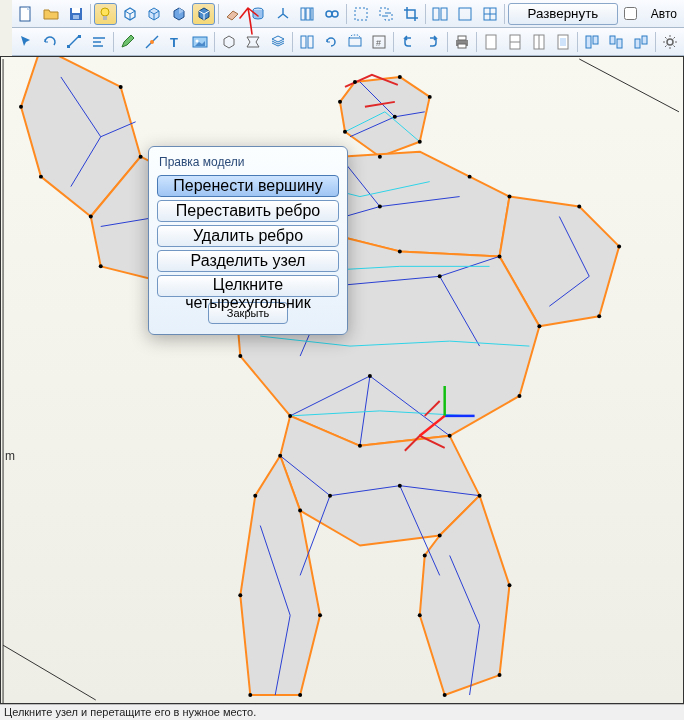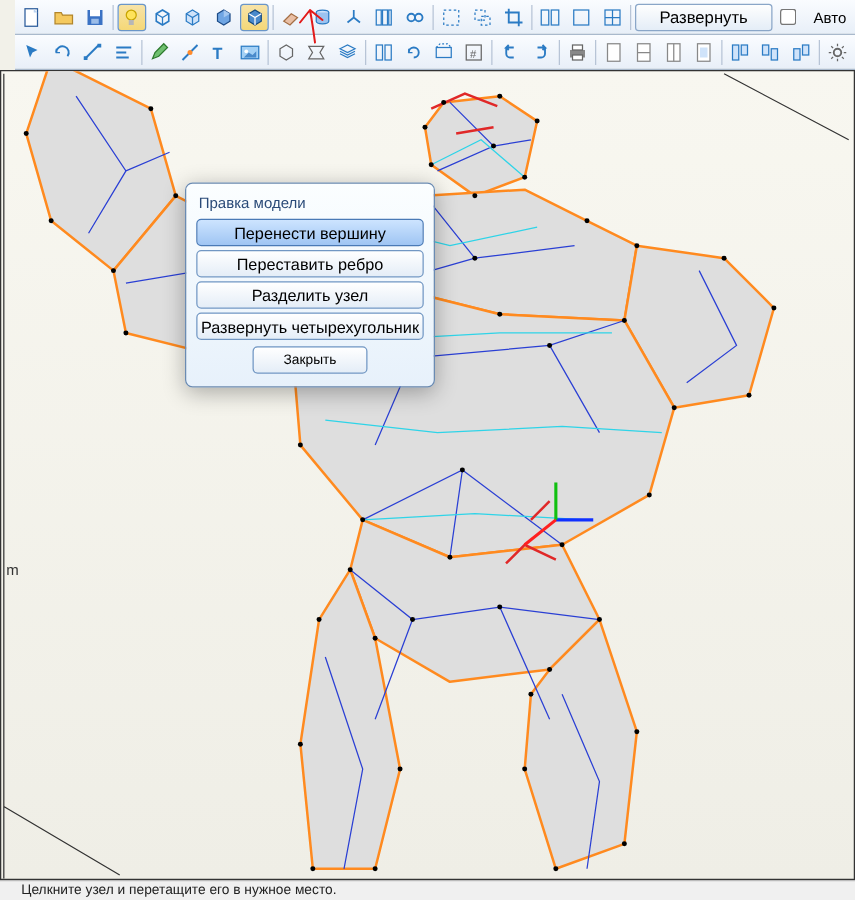--- a/index.html
+++ b/index.html
@@ -65,35 +65,35 @@
   .dialog-title {
     font-size: 12px; color: #2a4a78; padding: 2px 2px 6px;
   }
   .dlg-btn {
     display: block; width: 100%;
     height: 22px;
     border: 1px solid #7297c3;
     border-radius: 4px;
     background: linear-gradient(#ffffff,#e4edf7);
     margin-bottom: 3px;
-    font-size: 13px;
+    font-size: 16px;
     cursor: pointer;
   }
   .dlg-btn.selected { background: linear-gradient(#cde4ff,#9fc5f3); border-color:#4a7ab6; }
   .dlg-close {
     display: block; margin: 5px auto 0;
-    height: 22px; width: 92px;
+    height: 22px; width: 80px;
     border: 1px solid #7297c3; border-radius: 4px;
     background: linear-gradient(#ffffff,#e4edf7);
     font-size: 11px; cursor: pointer;
   }
   .statusbar {
     position: absolute; bottom: 0; left: 0; right: 0;
     height: 16px; background: #f0f0f0; border-top:1px solid #bbb;
-    padding-left: 17px; font-size: 11px; line-height: 15px;
+    padding-left: 4px; font-size: 11px; line-height: 15px;
     color: #222;
   }
   .annot-arrow {
     position: absolute; top: 4px; left: 234px;
     pointer-events: none;
   }
   .side-label {
     position: absolute; left: 4px; top: 392px; color:#333; font-size:12px;
   }
 </style>
@@ -485,22 +485,23 @@
         <circle cx="400" cy="430" r="2"></circle>
     </g>
   </svg>
   <div class="side-label">m</div>
 </div>
 
 <div class="dialog">
   <div class="dialog-title">Правка модели</div>
   <button class="dlg-btn selected">Перенести вершину</button>
   <button class="dlg-btn">Переставить ребро</button>
+  <button class="dlg-btn">Удалить ребро</button>
   <button class="dlg-btn">Разделить узел</button>
-  <button class="dlg-btn">Развернуть четырехугольник</button>
+  <button class="dlg-btn">Целкните четырехугольник</button>
   <button class="dlg-close">Закрыть</button>
 </div>
 
 <svg class="annot-arrow" width="40" height="34">
   <path d="M18 30 Q16 15 14 4 M14 4 L6 14 M14 4 L24 12" stroke="#e21a1a" stroke-width="1.6" fill="none" stroke-linecap="round"></path>
 </svg>
 
 <div class="statusbar">
   <span>Целкните узел и перетащите его в нужное место.</span>
 </div>

